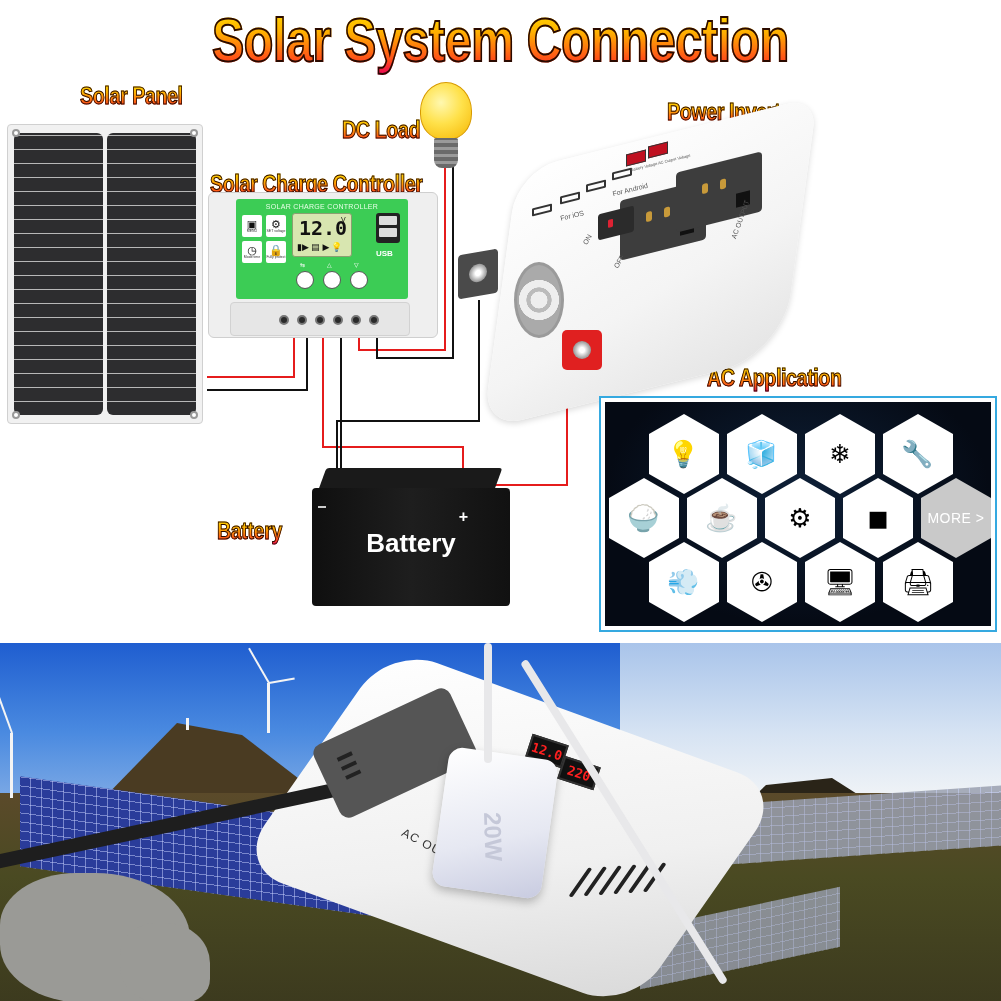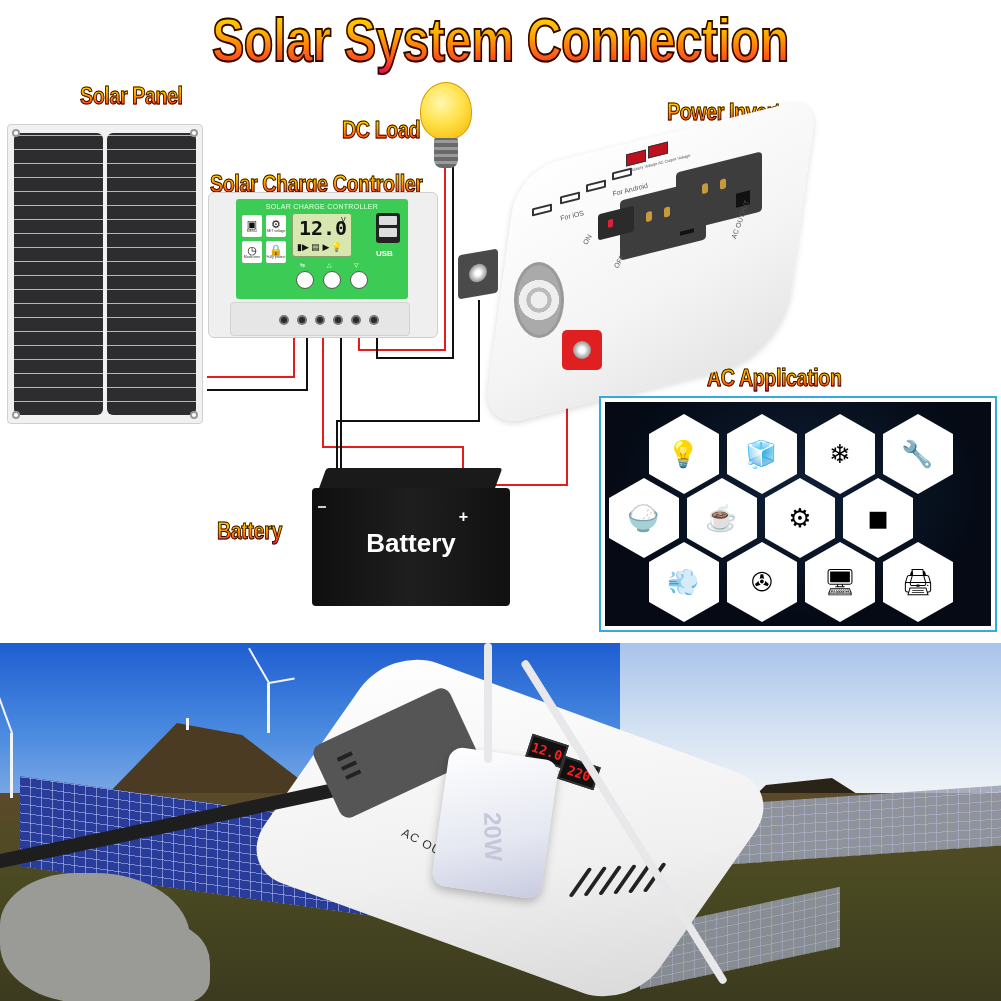--- a/index.html
+++ b/index.html
@@ -339,20 +339,21 @@
   <div class="ac-inner">
     <div class="hex" style="left:44px;top:12px;">💡</div>
     <div class="hex" style="left:122px;top:12px;">🧊</div>
     <div class="hex" style="left:200px;top:12px;">❄</div>
     <div class="hex" style="left:278px;top:12px;">🔧</div>
 
     <div class="hex" style="left:4px;top:76px;">🍚</div>
     <div class="hex" style="left:82px;top:76px;">☕</div>
     <div class="hex" style="left:160px;top:76px;">⚙</div>
     <div class="hex" style="left:238px;top:76px;">◼</div>
+    <div class="hex more" style="left:316px;top:76px;">MORE &gt;</div>
 
     <div class="hex" style="left:44px;top:140px;">💨</div>
     <div class="hex" style="left:122px;top:140px;">✇</div>
     <div class="hex" style="left:200px;top:140px;">🖥</div>
     <div class="hex" style="left:278px;top:140px;">🖨</div>
   </div>
 </div>
 
 <div class="abs photo">
   <div class="sky-right"></div>

